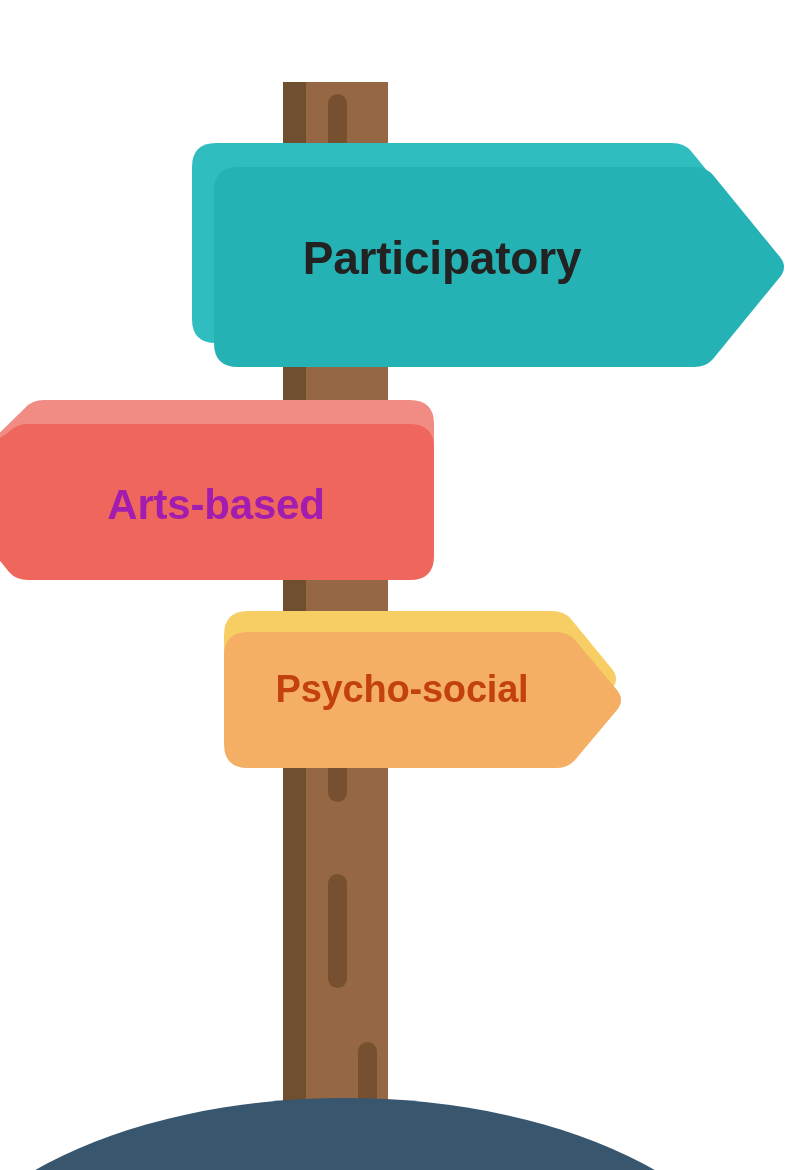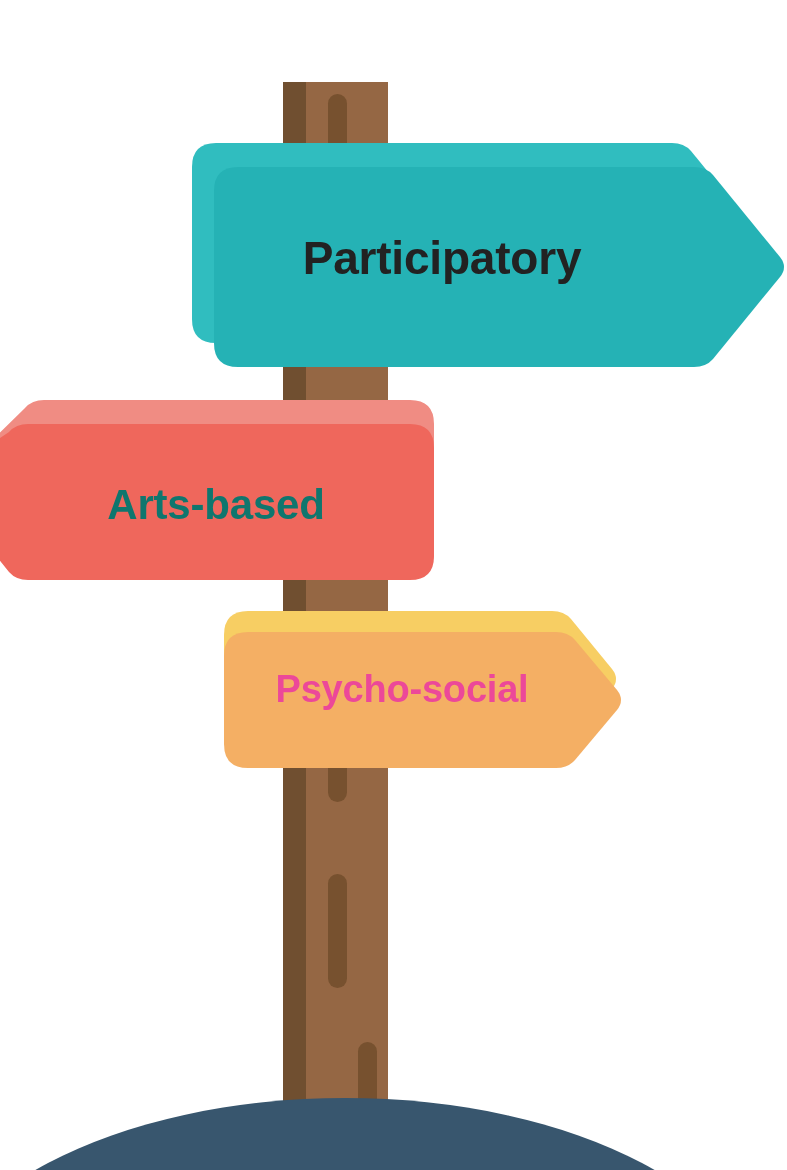--- a/index.html
+++ b/index.html
@@ -173,21 +173,21 @@
                L 224 656
                Q 224 632 248 632 Z"></path>
     </g>
 
   </svg>
 
   <div class="sign-label" id="label-sign-1" style="color: rgb(34, 34, 34);">
     <span class="ln">Participatory</span>
   </div>
 
-  <div class="sign-label" id="label-sign-2" style="color: #0f766e;">
+  <div class="sign-label" id="label-sign-2" style="color: #a21caf;">
     <span class="ln">Arts-based</span>
   </div>
 
-  <div class="sign-label" id="label-sign-3" style="color: #ec4899;">
+  <div class="sign-label" id="label-sign-3" style="color: #c2410c;">
     <span class="ln">Psycho-social</span>
   </div>
 
 </div>
 
 </body></html>

